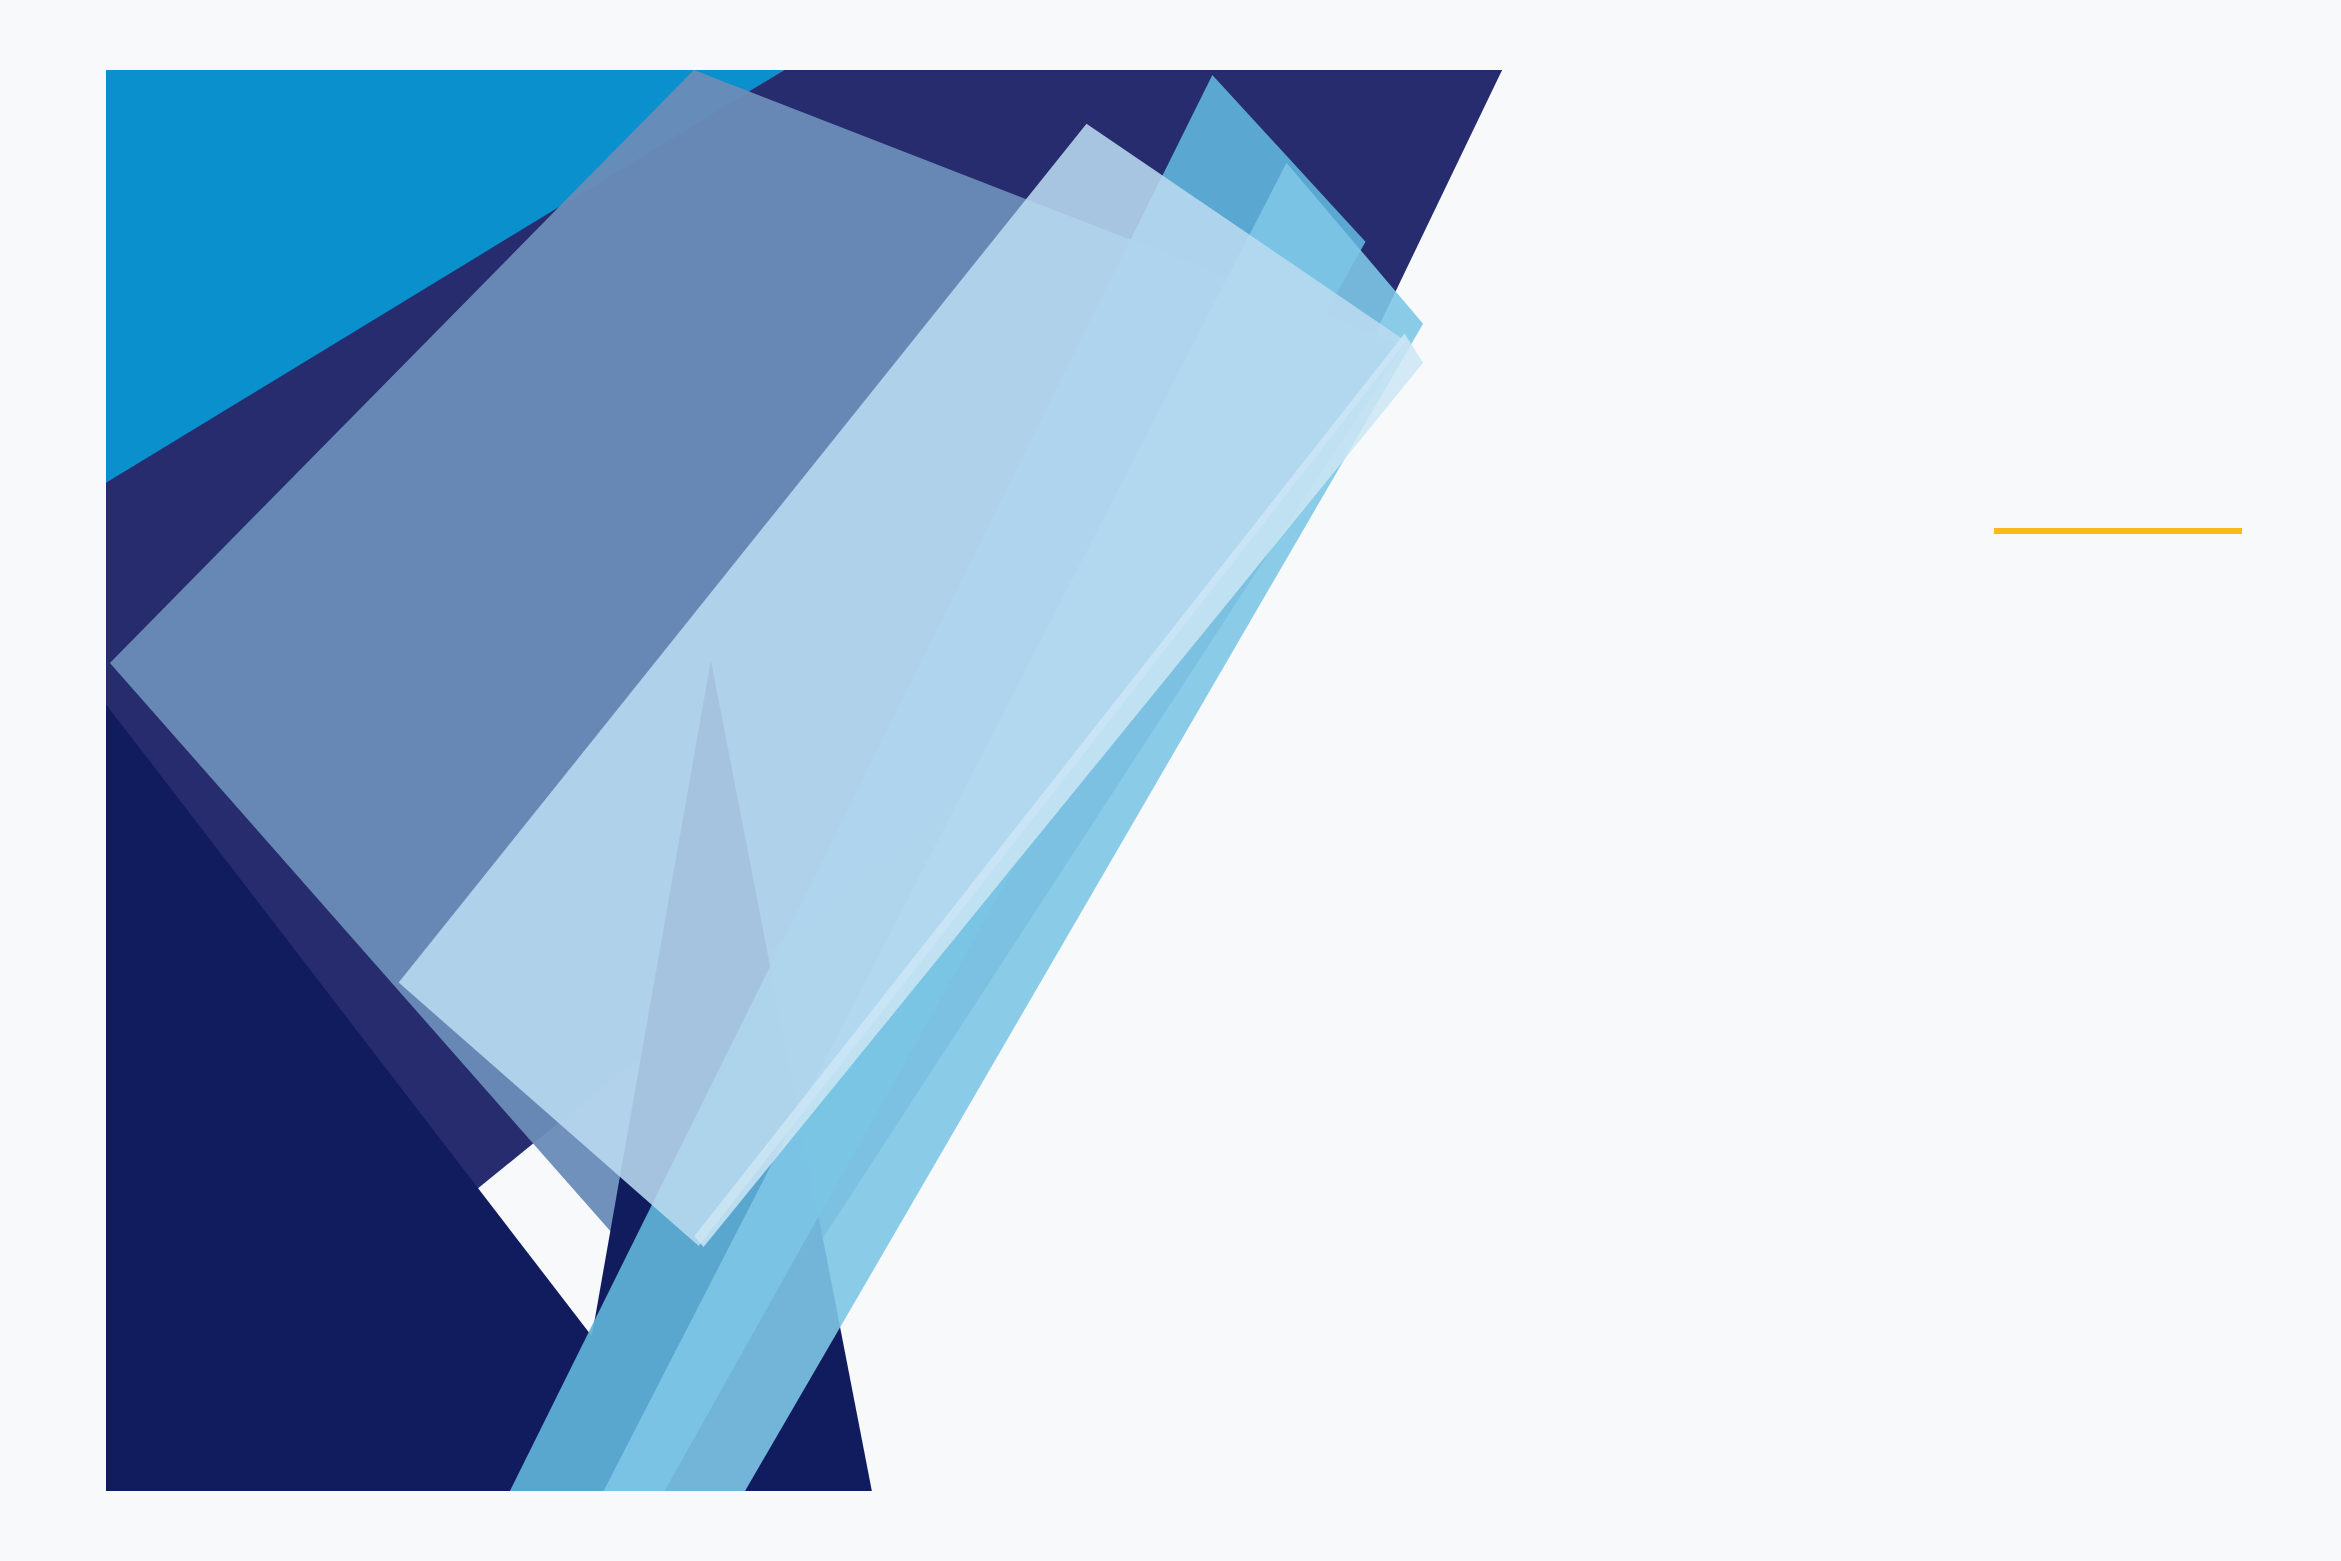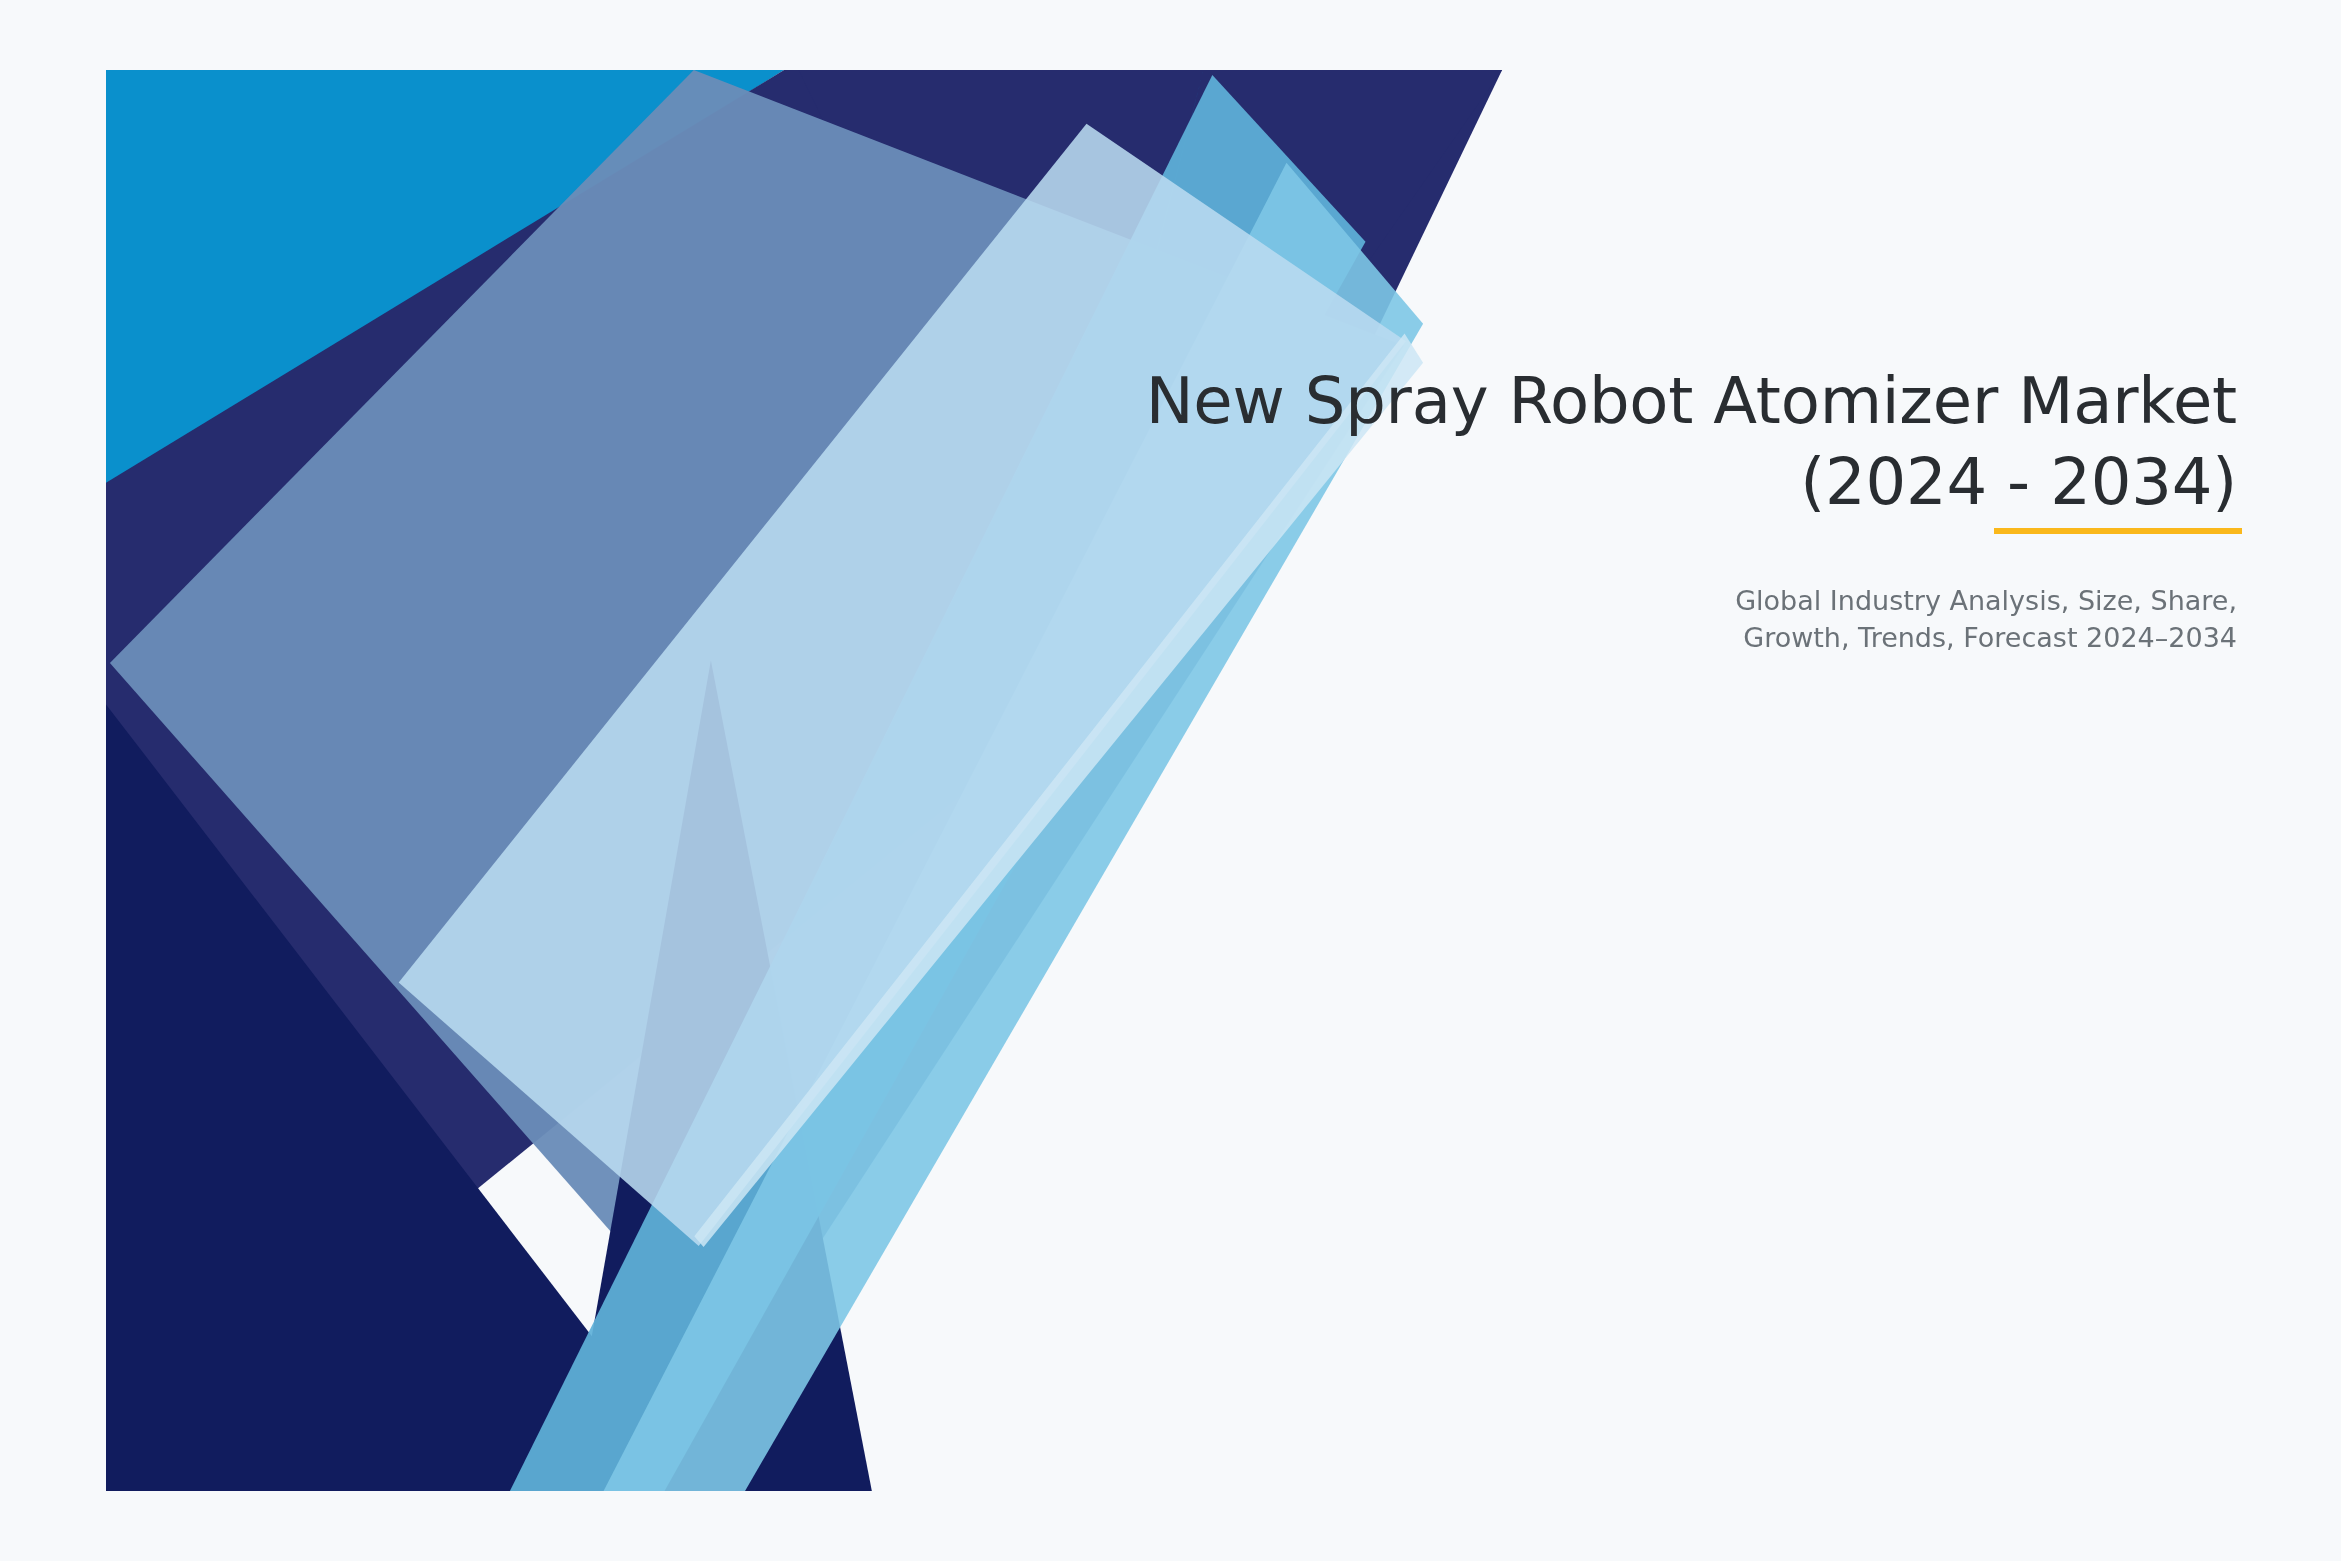--- a/index.html
+++ b/index.html
@@ -99,21 +99,15 @@
       <polygon points="2420,190 2700,520 1310,2912 1020,2912" fill="#7dc6e6" fill-opacity="0.9"></polygon>
 
       <polygon points="2010,110 2665,556 1215,2410 600,1870" fill="#badbf0" fill-opacity="0.88"></polygon>
 
       <polygon points="2662,540 2700,600 1225,2412 1206,2390" fill="#cde6f5" fill-opacity="0.85"></polygon>
     </svg>
   </div>
 
   <div class="title-underline"></div>
 
-  <div class="text-block">
-    <h1 class="title">New Spray Robot Atomizer Market
-(2024 - 2034)</h1>
-    <p class="subtitle">Global Industry Analysis, Size, Share,
-Growth, Trends, Forecast 2024–2034</p>
-  </div>
 
 </div>
 
 
 </body></html>

